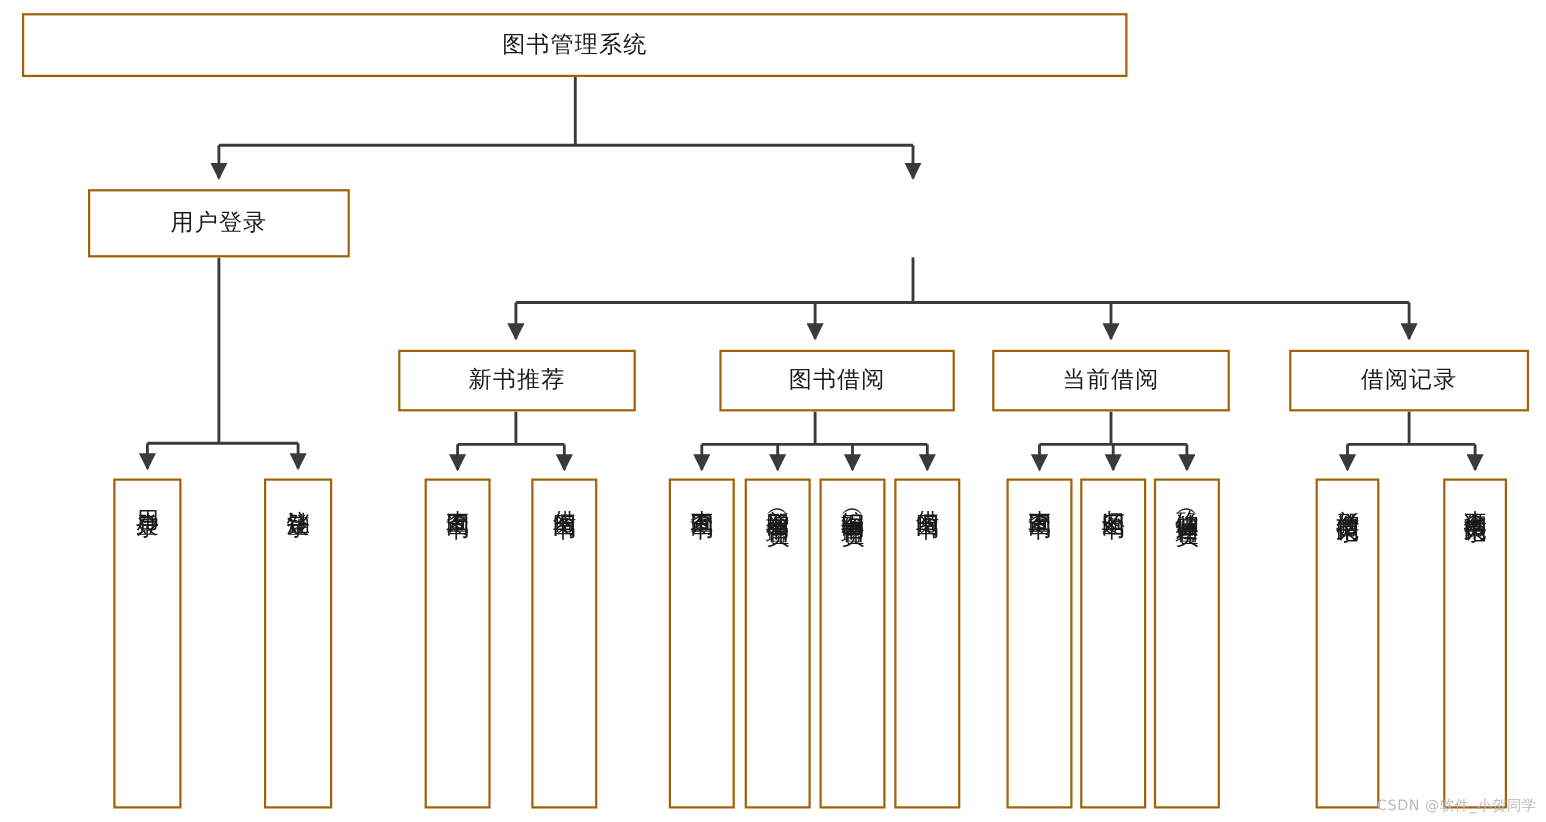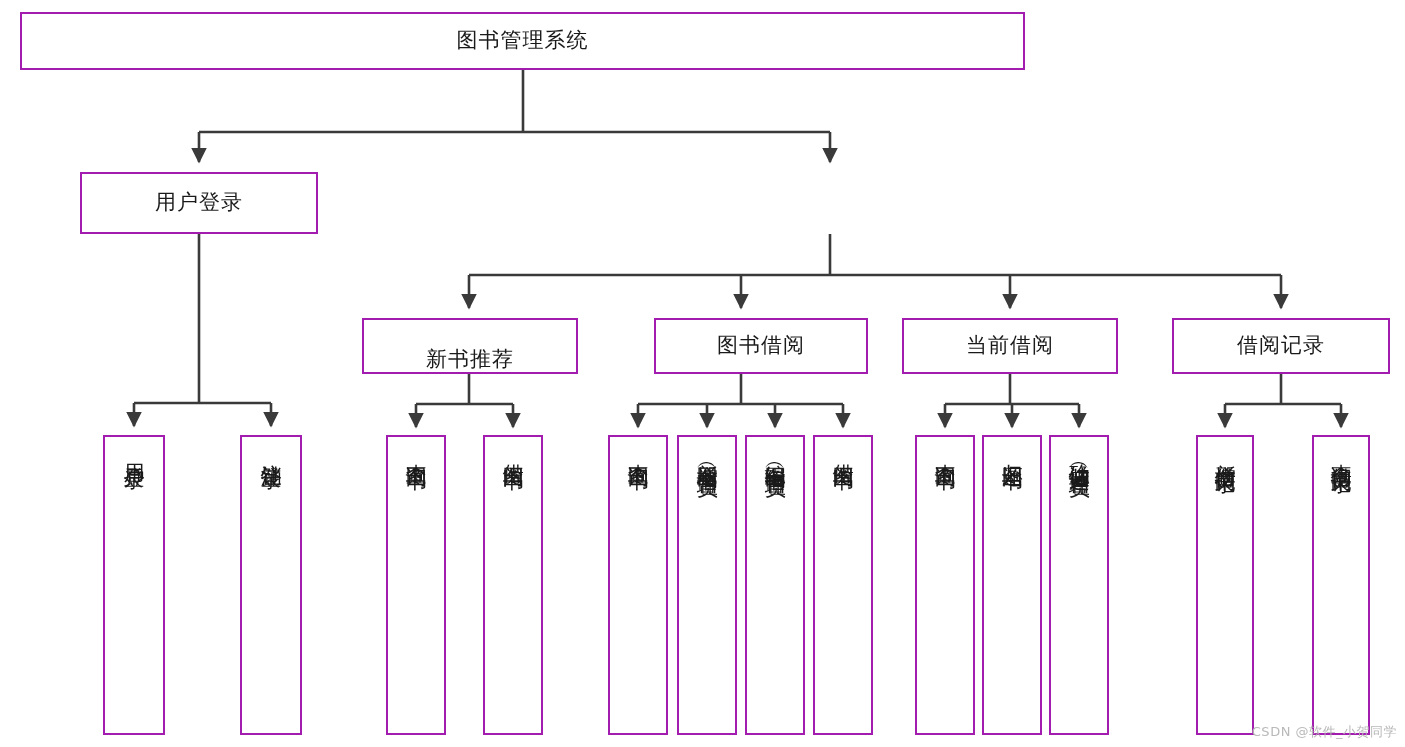--- a/index.html
+++ b/index.html
@@ -22,21 +22,21 @@
     left: 0;
     top: 0;
     width: 1405px;
     height: 747px;
     pointer-events: none;
   }
   .node {
     position: absolute;
     box-sizing: border-box;
     background: #ffffff;
-    border: 2px solid #a21caf;
+    border: 2px solid #a16207;
     display: flex;
     align-items: center;
     justify-content: center;
     color: #1a1a1a;
   }
   .node.h {
     font-size: 21px;
     line-height: 1.2;
     letter-spacing: 1px;
   }
@@ -121,21 +121,21 @@
   </svg>
 
   <div class="node h" style="left:20px;top:12px;width:1005px;height:58px;">
     <span>图书管理系统</span>
   </div>
 
   <div class="node h" style="left:80px;top:172px;width:238px;height:62px;">
     <span>用户登录</span>
   </div>
 
-  <div class="node h" style="left:362px;top:318px;width:216px;height:56px;align-items:flex-end;">
+  <div class="node h" style="left:362px;top:318px;width:216px;height:56px;">
     <span>新书推荐</span>
   </div>
   <div class="node h" style="left:634px;top:318px;width:214px;height:56px;margin-left:20px;">
     <span>图书借阅</span>
   </div>
   <div class="node h" style="left:902px;top:318px;width:216px;height:56px;">
     <span>当前借阅</span>
   </div>
   <div class="node h" style="left:1172px;top:318px;width:218px;height:56px;">
     <span>借阅记录</span>

